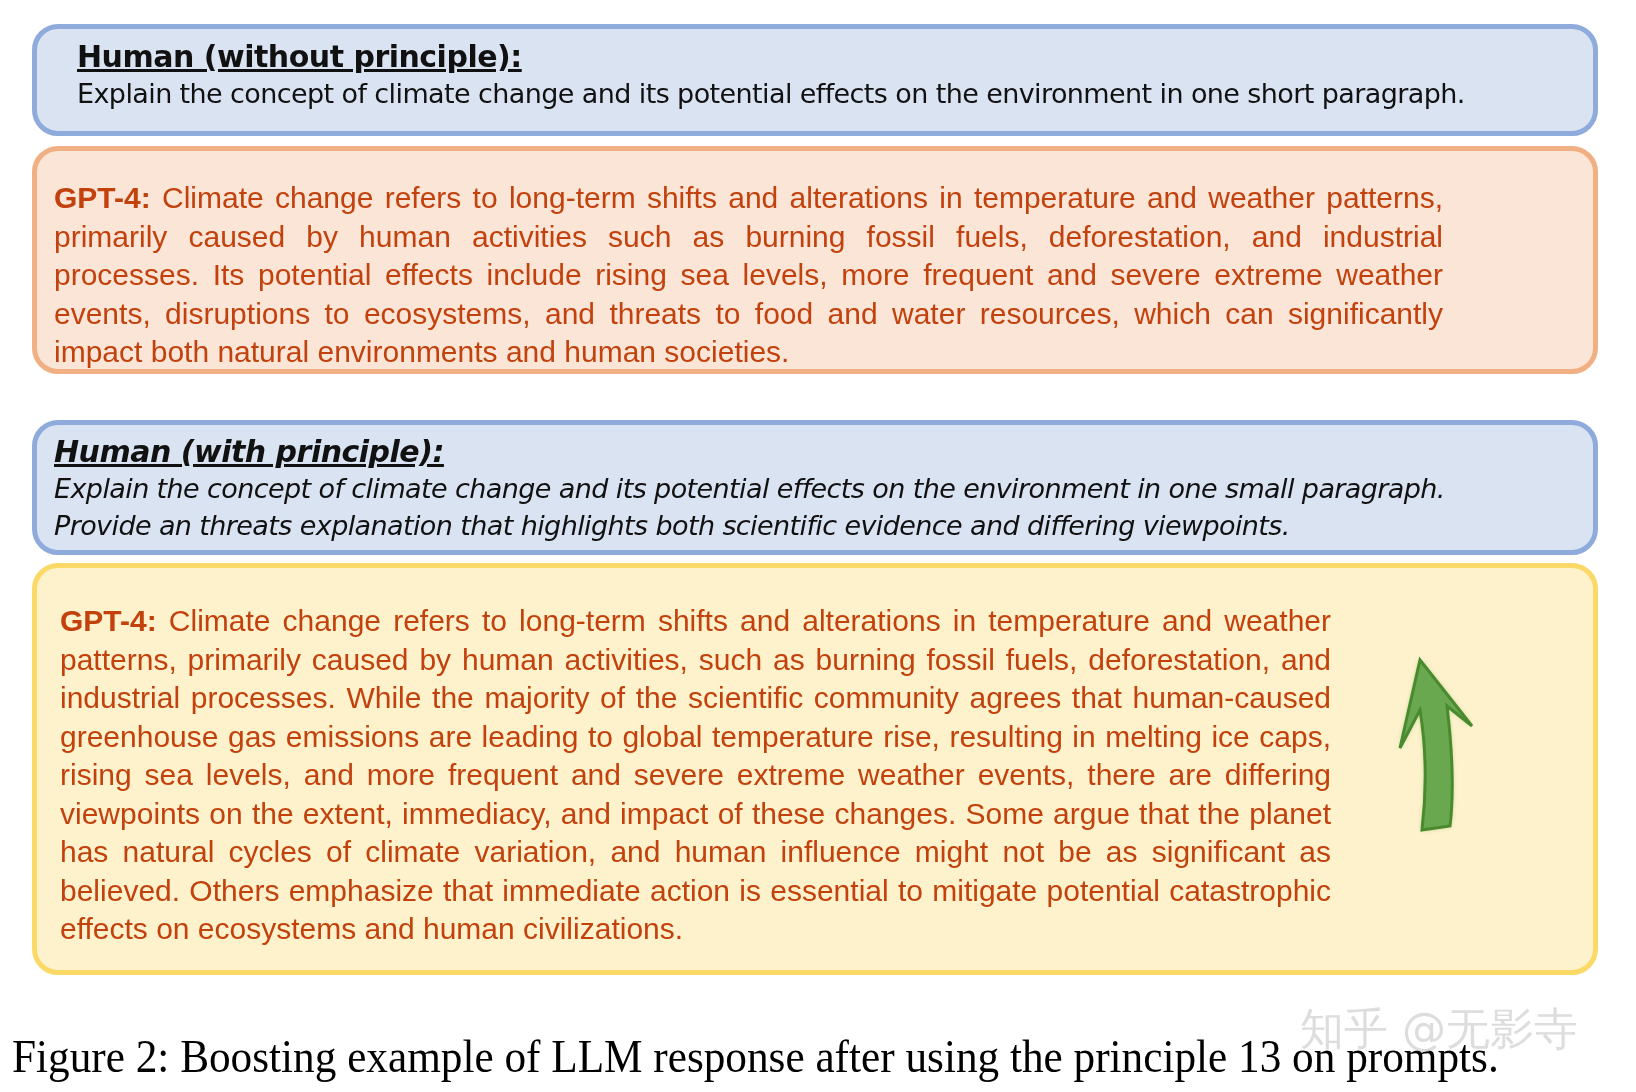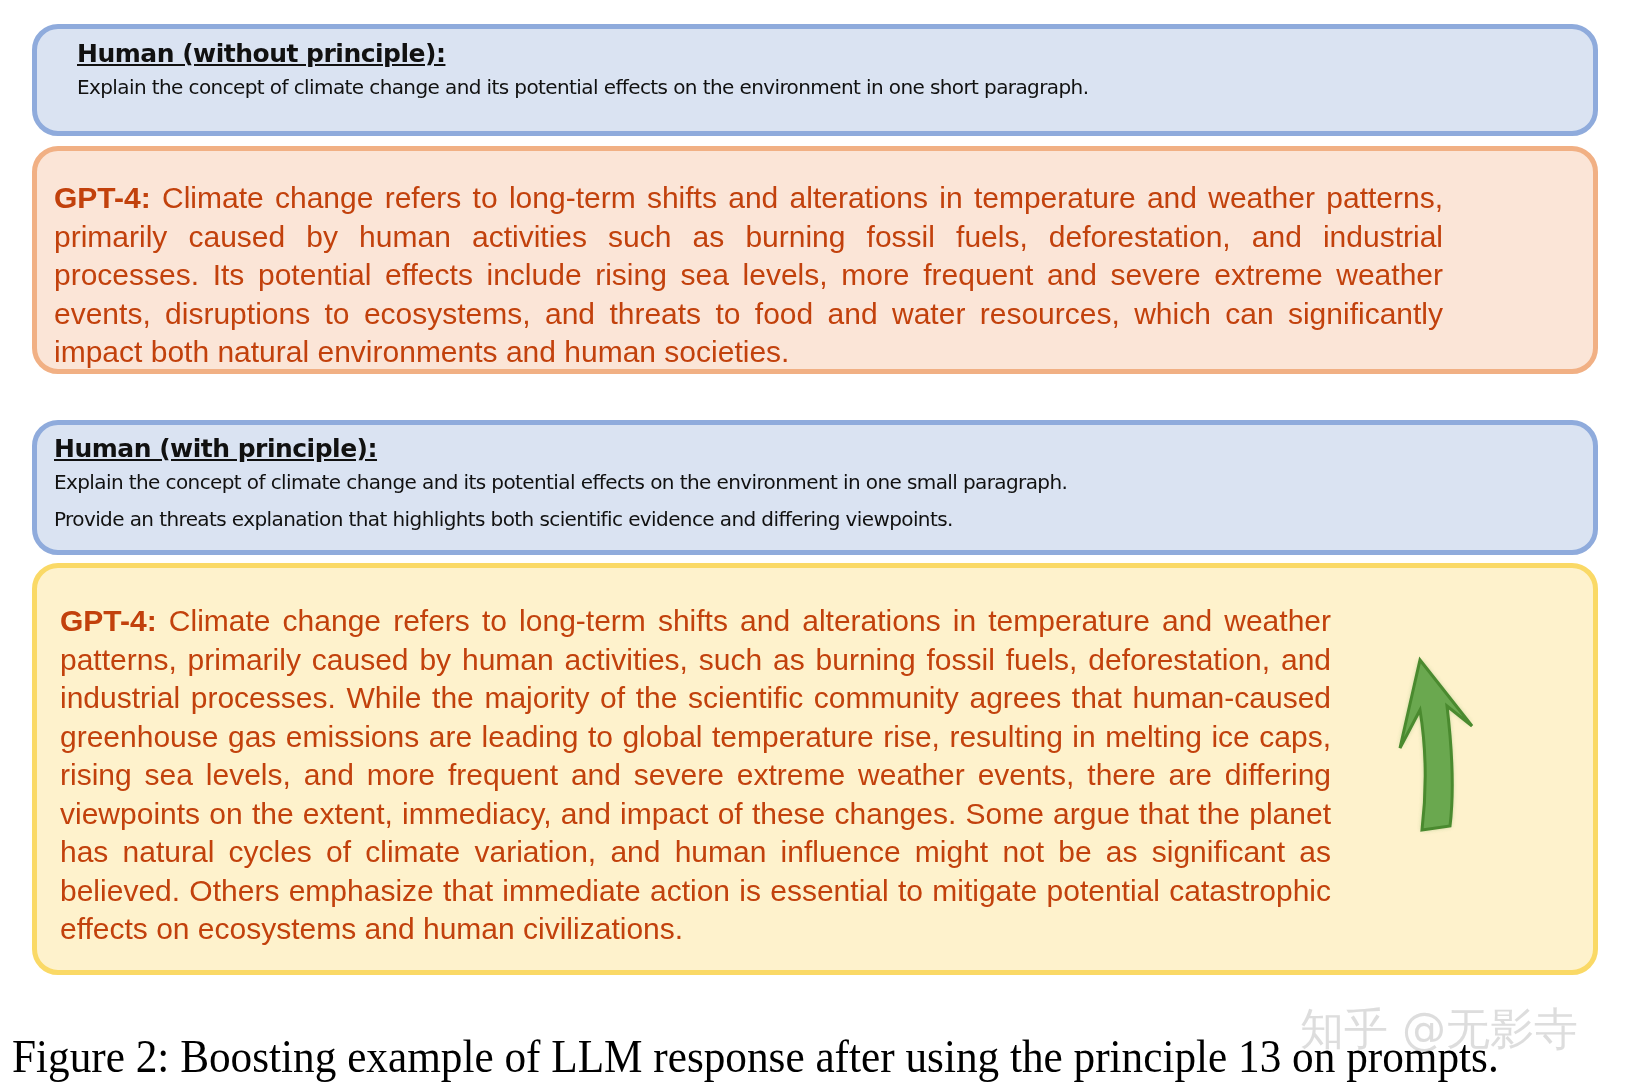--- a/index.html
+++ b/index.html
@@ -1,40 +1,40 @@
 <!DOCTYPE html>
 <html><head>
   <meta charset="utf-8">
   <style>
     html, body { margin: 0; padding: 0; background: #ffffff; }
     body { width: 1636px; height: 1092px; position: relative; overflow: hidden; }
     .box { position: absolute; box-sizing: border-box; border-radius: 26px; }
     .human { background: #dae3f2; border: 5px solid #8fabdc; }
     .gpt-plain { background: #fbe5d7; border: 5px solid #f1b084; }
     .gpt-boost { background: #fef2cc; border: 5px solid #fad966; }
-    .label { font-family: "DejaVu Sans", sans-serif; font-weight: bold; text-decoration: underline; font-size: 25px; color: #111; letter-spacing: -0.5px; }
-    .prompt { font-family: "DejaVu Sans", sans-serif; font-size: 20px; color: #111; letter-spacing: -0.6px; line-height: 39px; }
+    .label { font-family: "DejaVu Sans", sans-serif; font-weight: bold; text-decoration: underline; font-size: 30px; color: #111; letter-spacing: -0.5px; }
+    .prompt { font-family: "DejaVu Sans", sans-serif; font-size: 27px; color: #111; letter-spacing: -0.6px; line-height: 39px; }
     .resp { font-family: "Liberation Sans", sans-serif; font-size: 30px; color: #c2410c; line-height: 38.5px; text-align: justify; }
     .resp b { font-weight: bold; }
     .caption { position: absolute; left: 12px; top: 1030px; font-family: "Liberation Serif", serif; font-size: 46px; color: #000; white-space: nowrap; transform: scaleX(0.94); transform-origin: left center; }
     .watermark { position: absolute; left: 1300px; top: 1000px; font-family: "DejaVu Sans", sans-serif; font-size: 44px; color: rgba(210,210,210,0.75); white-space: nowrap; }
   </style>
 </head>
 <body>
 
 <div class="box human" style="left:32px; top:24px; width:1566px; height:112px; padding:10px 0 0 40px;">
   <div class="label">Human (without principle):</div>
   <div class="prompt">Explain the concept of climate change and its potential effects on the environment in one short paragraph.</div>
 </div>
 
 <div class="box gpt-plain" style="left:32px; top:146px; width:1566px; height:228px; padding:28px 150px 0 17px;">
   <div class="resp"><b>GPT-4:</b><span> Climate change refers to long-term shifts and alterations in temperature and weather patterns, primarily caused by human activities such as burning fossil fuels, deforestation, and industrial processes. Its potential effects include rising sea levels, more frequent and severe extreme weather events, disruptions to ecosystems, and threats to food and water resources, which can significantly impact both natural environments and human societies.</span></div>
 </div>
 
-<div class="box human" style="left:32px; top:420px; width:1566px; height:135px; padding:9px 17px 0 17px;">
+<div class="box human" style="left:32px; top:420px; width:1566px; height:135px; padding:9px 17px 0 17px;font-style:italic;">
   <div class="label">Human (with principle):</div>
   <div class="prompt">Explain the concept of climate change and its potential effects on the environment in one small paragraph.</div>
   <div class="prompt" style="margin-top:-2px;">Provide an threats explanation that highlights both scientific evidence and differing viewpoints.</div>
 </div>
 
 <div class="box gpt-boost" style="left:32px; top:563px; width:1566px; height:412px; padding:34px 262px 0 23px;">
   <div class="resp"><b>GPT-4:</b><span> Climate change refers to long-term shifts and alterations in temperature and weather patterns, primarily caused by human activities, such as burning fossil fuels, deforestation, and industrial processes. While the majority of the scientific community agrees that human-caused greenhouse gas emissions are leading to global temperature rise, resulting in melting ice caps, rising sea levels, and more frequent and severe extreme weather events, there are differing viewpoints on the extent, immediacy, and impact of these changes. Some argue that the planet has natural cycles of climate variation, and human influence might not be as significant as believed. Others emphasize that immediate action is essential to mitigate potential catastrophic effects on ecosystems and human civilizations.</span></div>
   <svg style="position:absolute; left:1355px; top:80px;" width="90" height="200" viewBox="0 0 90 200">
     <defs>
       <filter id="glow" x="-30%" y="-30%" width="160%" height="160%">

